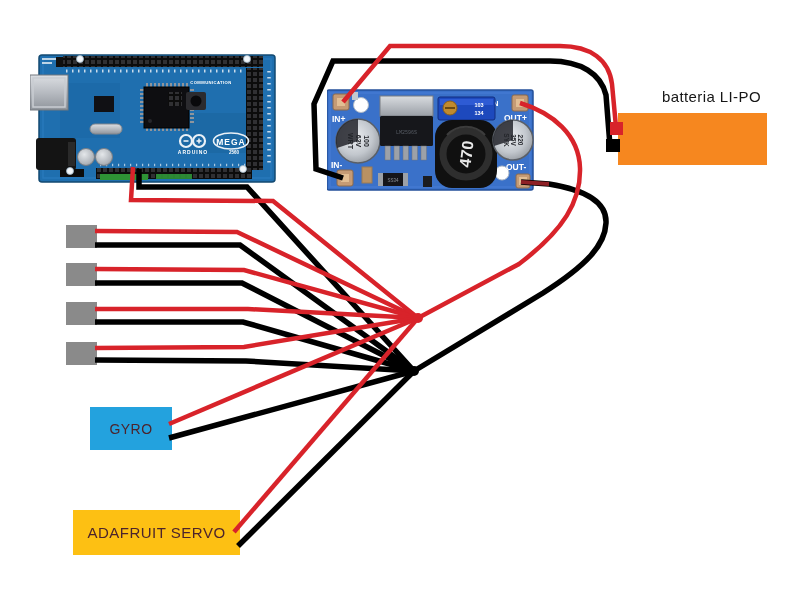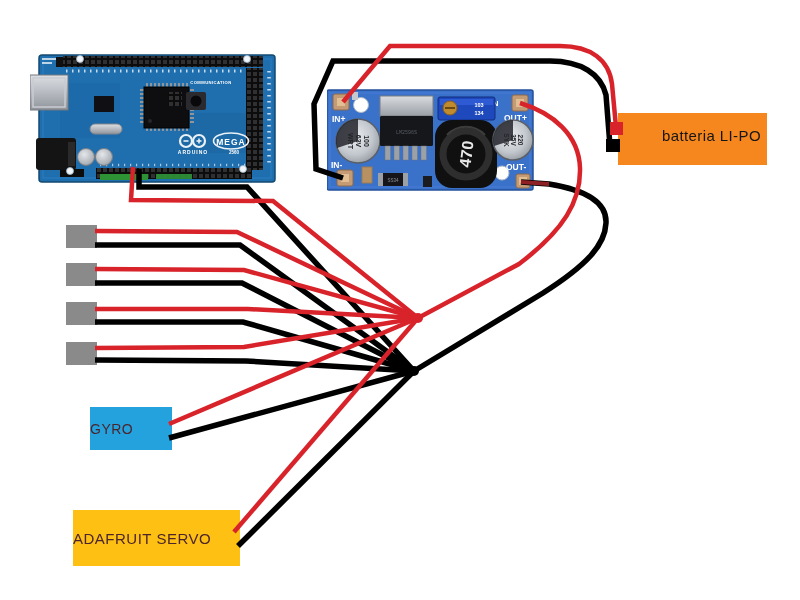--- a/index.html
+++ b/index.html
@@ -1,27 +1,27 @@
 <!DOCTYPE html>
 <html style="--wire-red: #D8232A; --wire-black: #000000; --wire-dark-red: #8E2025; --battery-orange: #F6871F; --gyro-blue: #23A2DE; --servo-yellow: #FDC013; --connector-gray: #8A8A8A; --label-dark: #4C242C; --arduino-pcb: #1F6FAF; --stepdown-pcb: #3A71C9;"><head>
 <meta charset="utf-8">
 <style>
   html,body{margin:0;padding:0;background:#fff;}
   .stage{position:relative;width:800px;height:600px;background:#fff;overflow:hidden;
          font-family:"Liberation Sans",sans-serif;}
   .comp{position:absolute;}
   .txt{position:absolute;font-size:15px;line-height:1.2;color:#161616;
-       letter-spacing:.4px;white-space:nowrap;margin-top:39px;}
+       letter-spacing:.4px;white-space:nowrap;}
   .battery{left:618px;top:113px;width:149px;height:52px;background:var(--battery-orange);}
   .conn{left:66px;width:31px;height:23px;background:var(--connector-gray);}
   .conn1{top:225px}.conn2{top:263px}.conn3{top:302px}.conn4{top:342px}
-  .boxlbl{display:flex;align-items:center;
+  .boxlbl{display:flex;align-items:center;justify-content:center;
           color:var(--label-dark);font-weight:400;letter-spacing:.5px;}
   .gyro{left:90px;top:407px;width:82px;height:43px;background:var(--gyro-blue);font-size:14px;}
-  .servo{left:73px;top:510px;width:167px;height:56px;background:var(--servo-yellow);font-size:15px;}
+  .servo{left:73px;top:510px;width:167px;height:45px;background:var(--servo-yellow);font-size:15px;}
   .wires{left:0;top:0;width:800px;height:600px;}
   .w-red{stroke:var(--wire-red);stroke-width:4.5;fill:none;}
   .w-black{stroke:var(--wire-black);stroke-width:5.5;fill:none;}
   .w-stub{stroke:var(--wire-dark-red);stroke-width:4;fill:none;}
   .silk{fill:#fff;font-weight:bold;font-family:"Liberation Sans",sans-serif;}
 </style>
 </head>
 <body>
 
 <div class="stage">

